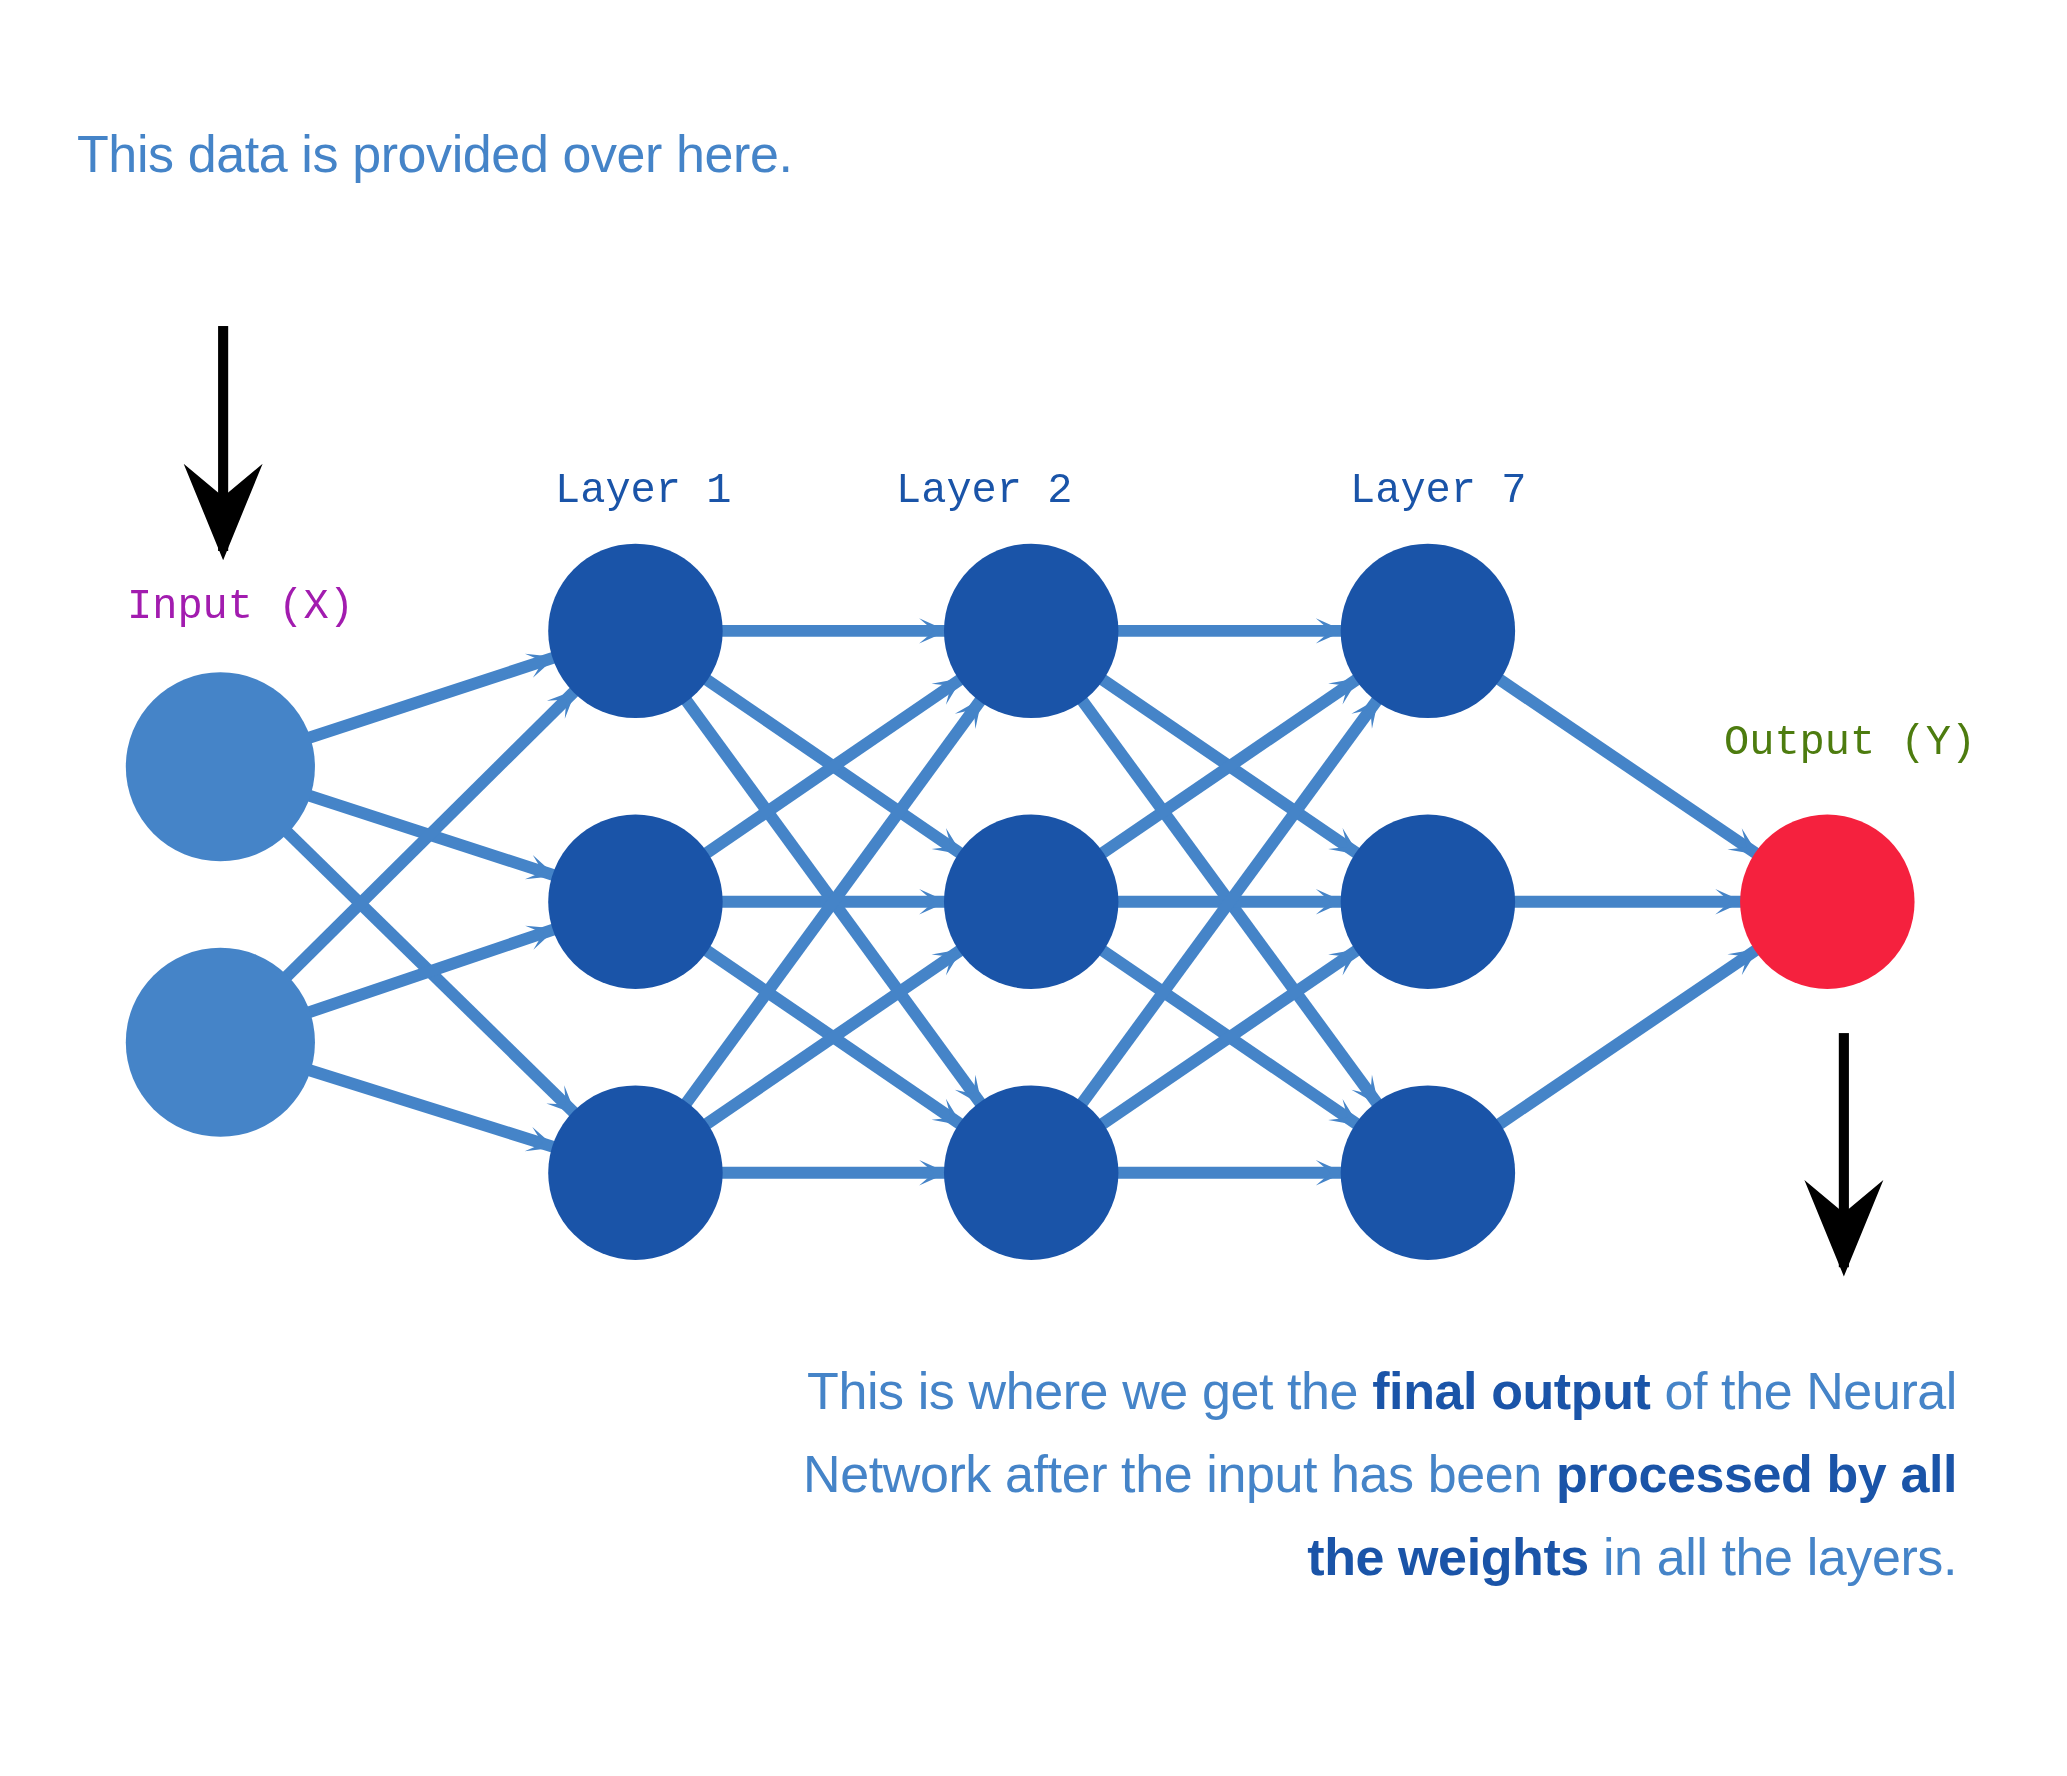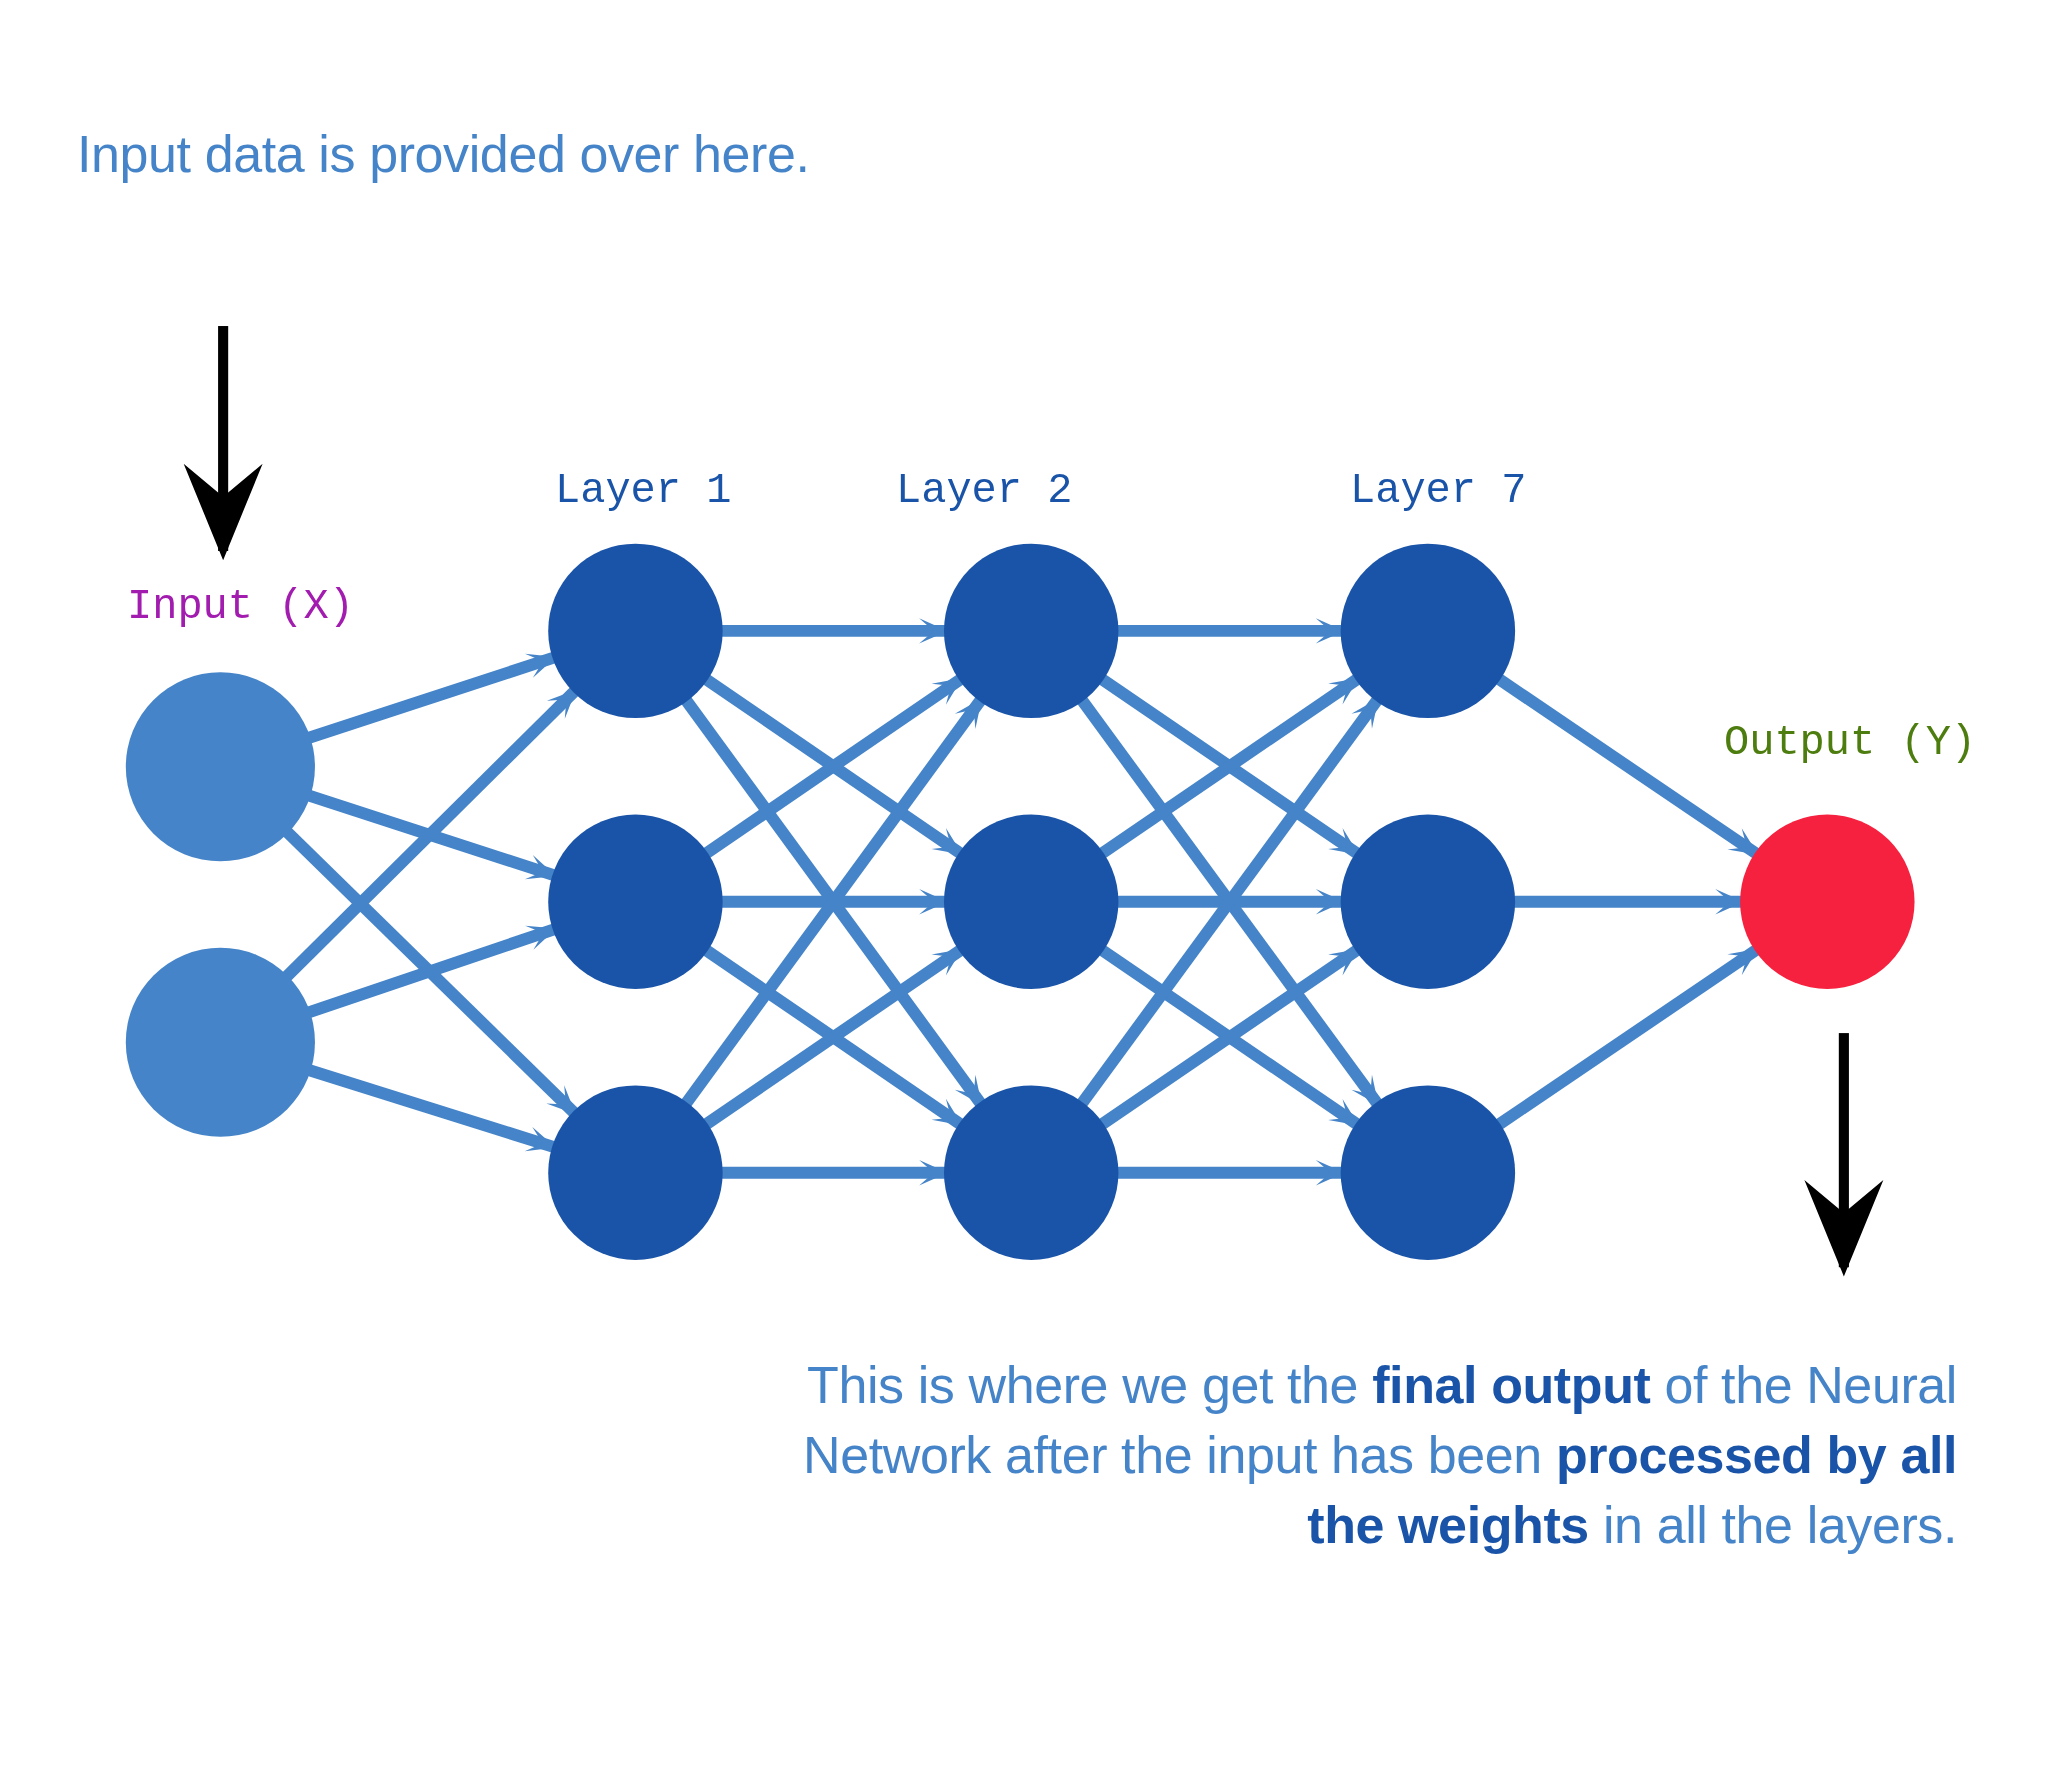--- a/index.html
+++ b/index.html
@@ -52,21 +52,21 @@
     line-height: 72px;
     text-align: left;
     white-space: nowrap;
   }
 
   #bottom-annotation {
     right: 110px;
     top: 1350px;
     width: 1212px;
     font-size: 52px;
-    line-height: 70px;
+    line-height: 83px;
     text-align: right;
   }
 
   
   .node-caption {
     position: absolute;
     font-family: Liberation Mono, monospace;
     font-weight: 400;
     font-size: 42px;
     white-space: nowrap;
@@ -183,20 +183,20 @@
   <div class="node-caption caption-layer" id="label-layer-1">Layer 1</div>
 
   <div class="node-caption caption-layer" id="label-layer-2">Layer 2</div>
 
   <div class="node-caption caption-layer" id="label-layer-3">Layer 7</div>
 
   <div class="node-caption caption-output" id="label-output-y">Output (Y)</div>
 
   <div class="annotation" id="top-annotation">
     <div>
-      <span>Input data is provided over here.</span>
+      <span>This data is provided over here.</span>
     </div>
   </div>
 
   <div class="annotation" id="bottom-annotation"><span>This is where we get the </span><span class="strong">final output</span><span> of the Neural Network after the input has been </span><span class="strong">processed by all the weights</span><span> in all the layers.</span></div>
 
 </div>
 
 
 </body></html>

